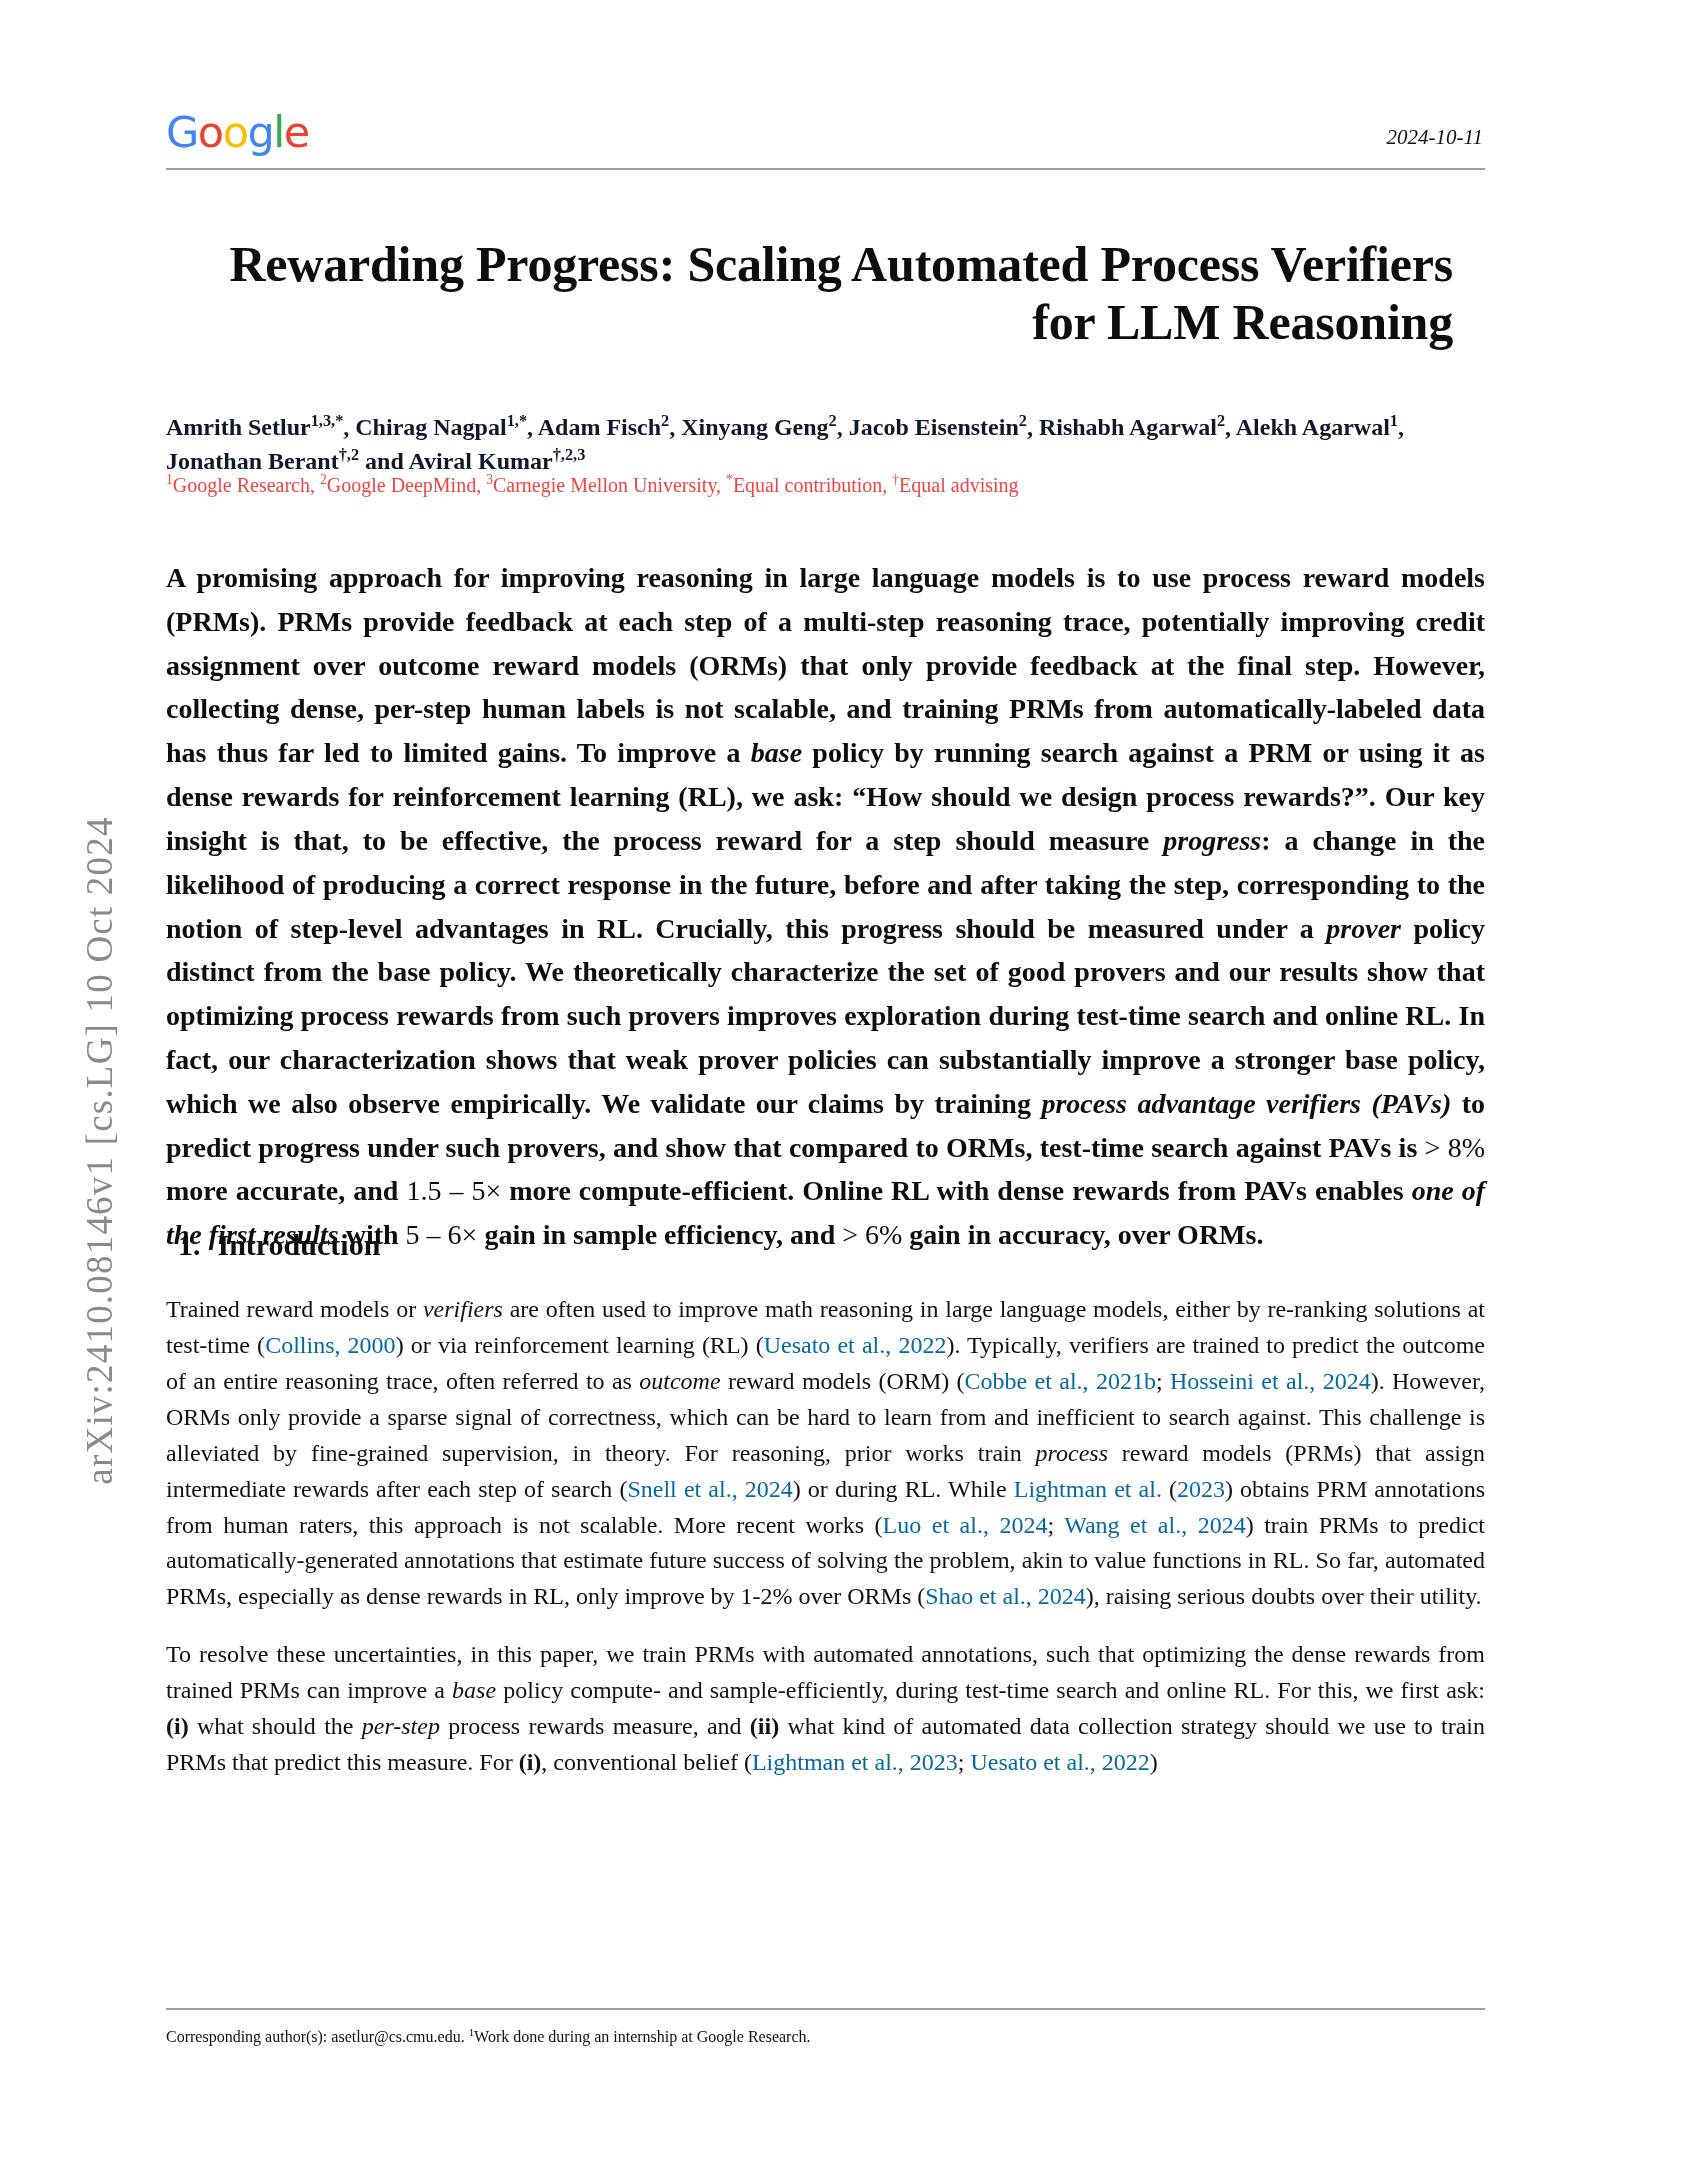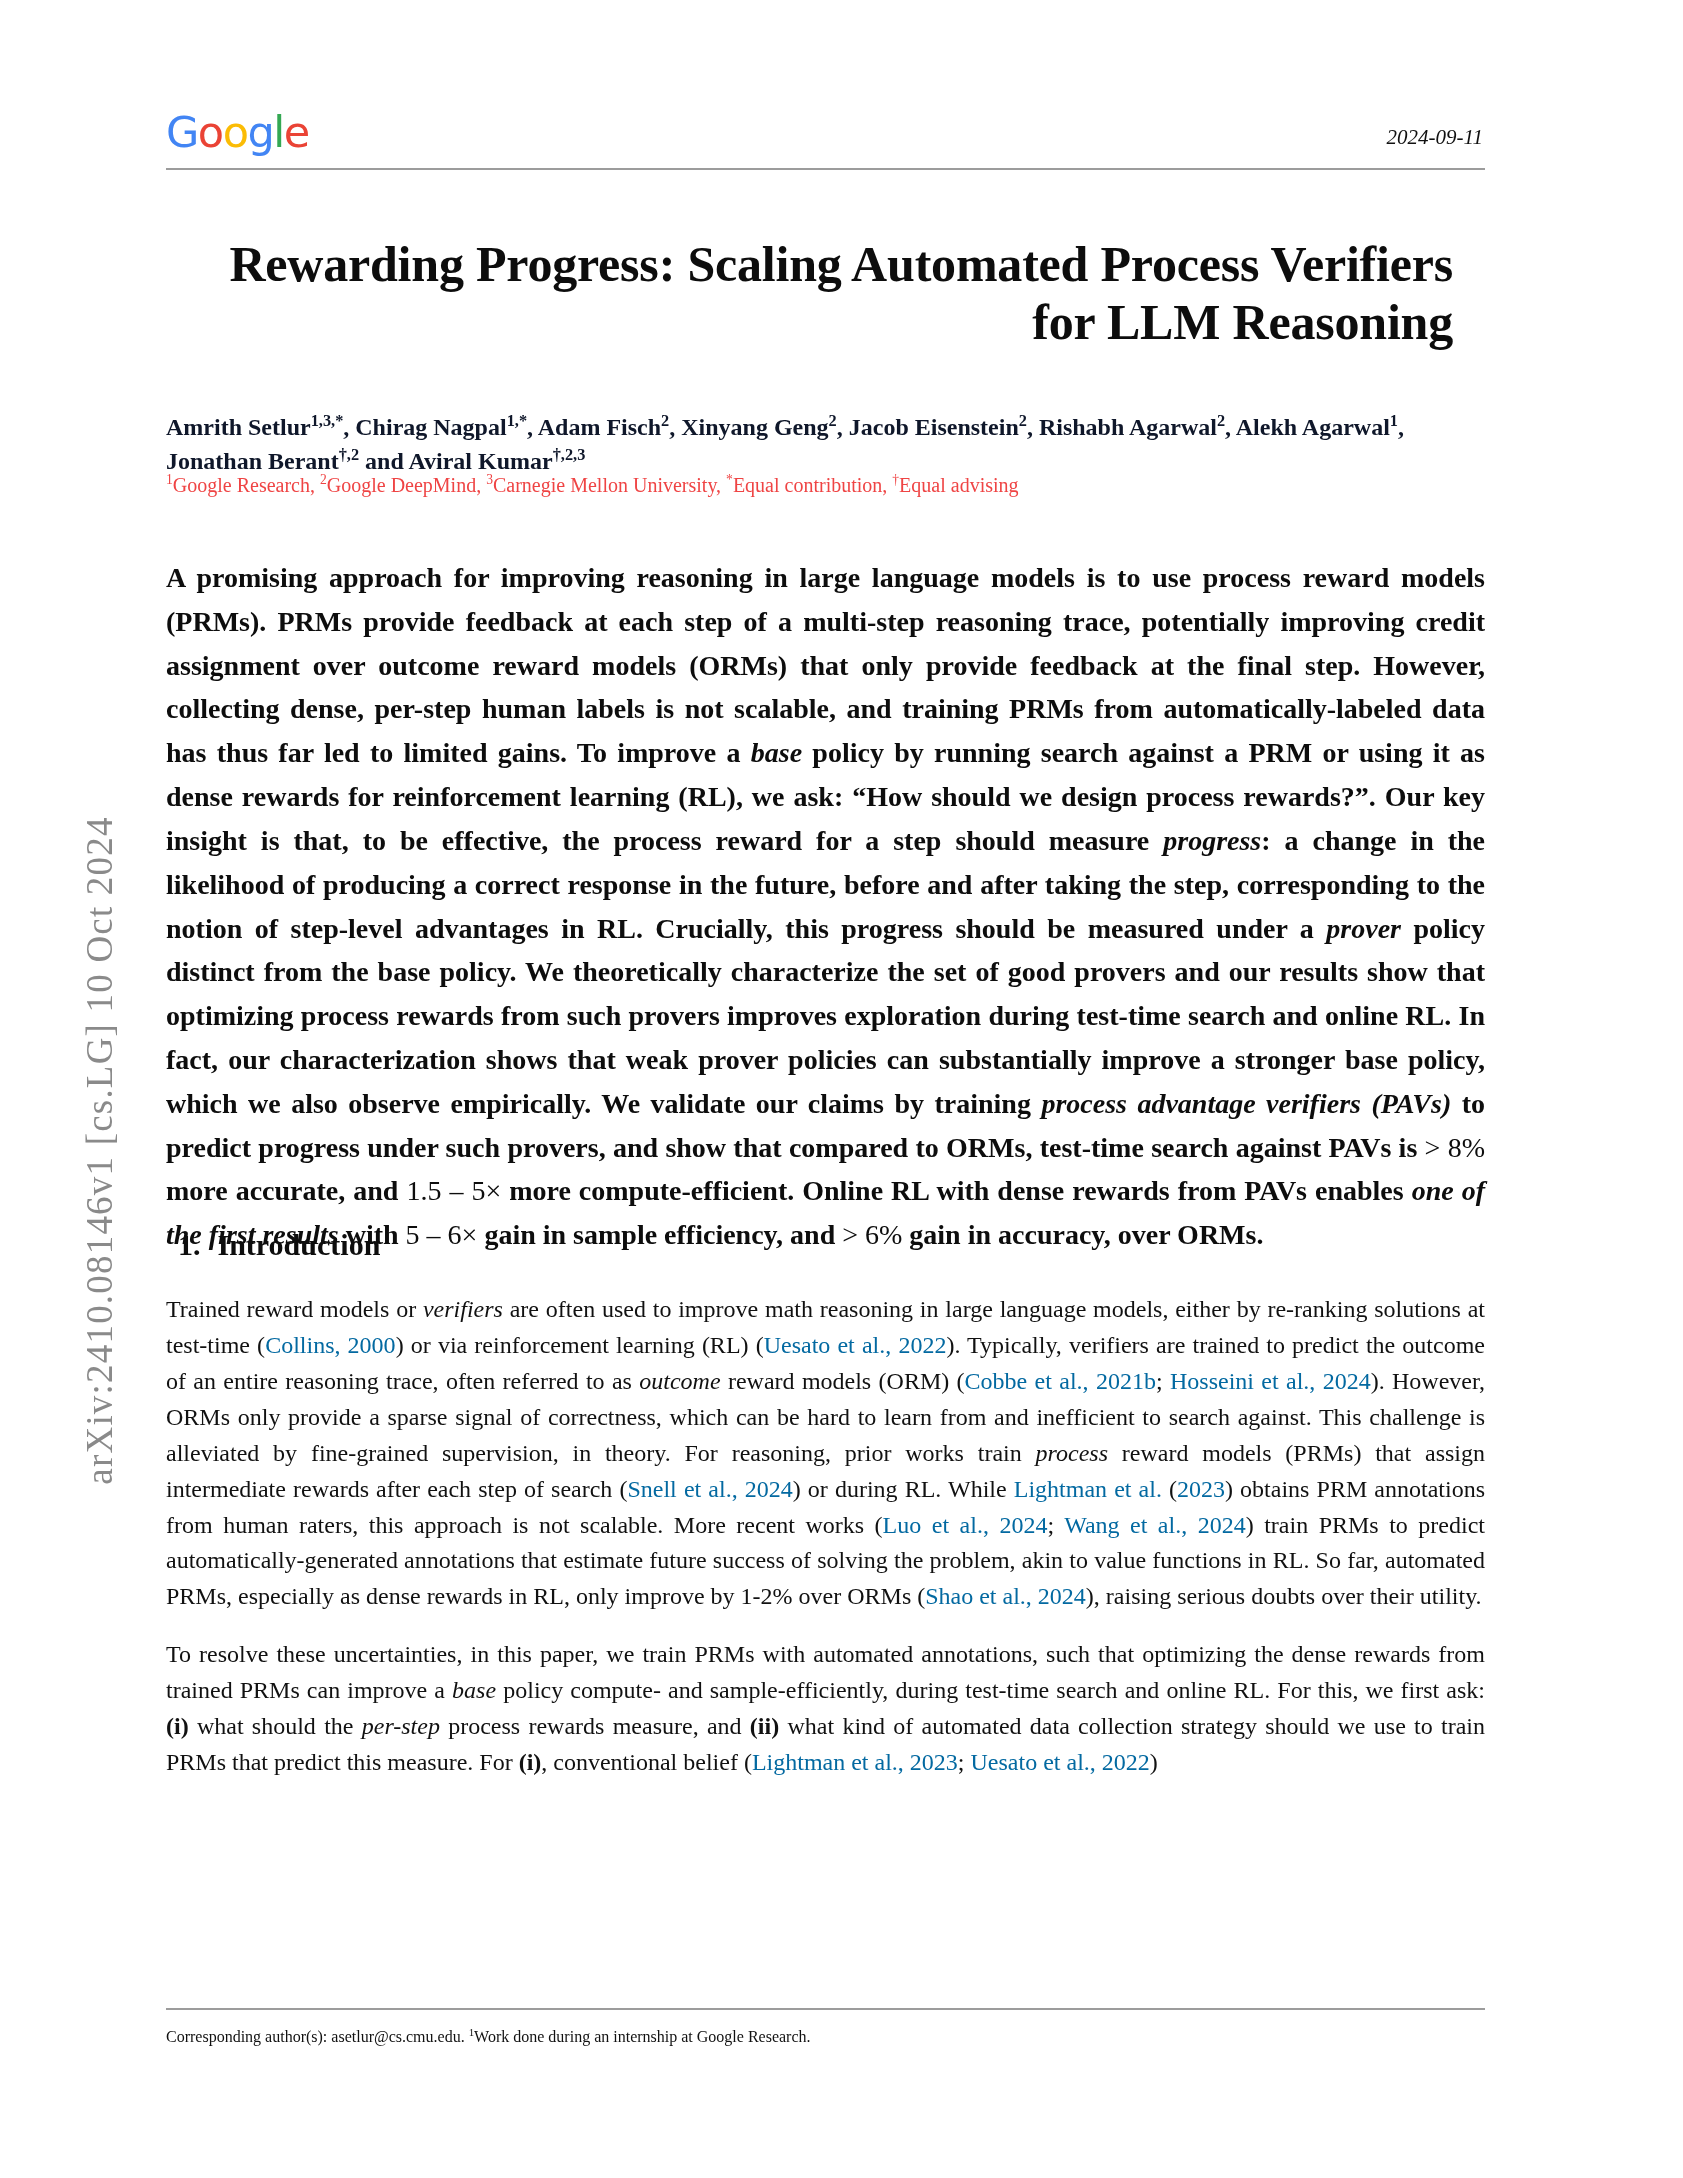--- a/index.html
+++ b/index.html
@@ -190,21 +190,21 @@
 <div id="arxiv-stamp">
   <div class="vtext">arXiv:2410.08146v1  [cs.LG]  10 Oct 2024</div>
 </div>
 
 <div id="page">
 
   <div id="masthead">
     <div id="google-logo">
       <span class="g-b">G</span><span class="g-r">o</span><span class="g-y">o</span><span class="g-b">g</span><span class="g-g">l</span><span class="g-r">e</span>
     </div>
-    <div id="header-date">2024-09-11</div>
+    <div id="header-date">2024-10-11</div>
   </div>
 
   <h1 id="paper-title">Rewarding Progress: Scaling Automated Process Verifiers for LLM Reasoning</h1>
 
   <div id="authors">Amrith Setlur<sup>1,3,*</sup>, Chirag Nagpal<sup>1,*</sup>, Adam Fisch<sup>2</sup>, Xinyang Geng<sup>2</sup>, Jacob Eisenstein<sup>2</sup>, Rishabh Agarwal<sup>2</sup>, Alekh Agarwal<sup>1</sup>, Jonathan Berant<sup>†,2</sup> and Aviral Kumar<sup>†,2,3</sup></div>
   <div id="affiliations"><sup>1</sup>Google Research, <sup>2</sup>Google DeepMind, <sup>3</sup>Carnegie Mellon University, <sup>*</sup>Equal contribution, <sup>†</sup>Equal advising</div>
 
   <div id="abstract">A promising approach for improving reasoning in large language models is to use process reward models (PRMs). PRMs provide feedback at each step of a multi-step reasoning trace, potentially improving credit assignment over outcome reward models (ORMs) that only provide feedback at the final step. However, collecting dense, per-step human labels is not scalable, and training PRMs from automatically-labeled data has thus far led to limited gains. To improve a <i>base</i> policy by running search against a PRM or using it as dense rewards for reinforcement learning (RL), we ask: “How should we design process rewards?”. Our key insight is that, to be effective, the process reward for a step should measure <i>progress</i>: a change in the likelihood of producing a correct response in the future, before and after taking the step, corresponding to the notion of step-level advantages in RL. Crucially, this progress should be measured under a <i>prover</i> policy distinct from the base policy. We theoretically characterize the set of good provers and our results show that optimizing process rewards from such provers improves exploration during test-time search and online RL. In fact, our characterization shows that weak prover policies can substantially improve a stronger base policy, which we also observe empirically. We validate our claims by training <i>process advantage verifiers (PAVs)</i> to predict progress under such provers, and show that compared to ORMs, test-time search against PAVs is <span class="mathsym">&gt; 8%</span> more accurate, and <span class="mathsym">1.5 – 5×</span> more compute-efficient. Online RL with dense rewards from PAVs enables <i>one of the first results</i> with <span class="mathsym">5 – 6×</span> gain in sample efficiency, and <span class="mathsym">&gt; 6%</span> gain in accuracy, over ORMs.</div>
 
   <h2 id="intro-heading">

